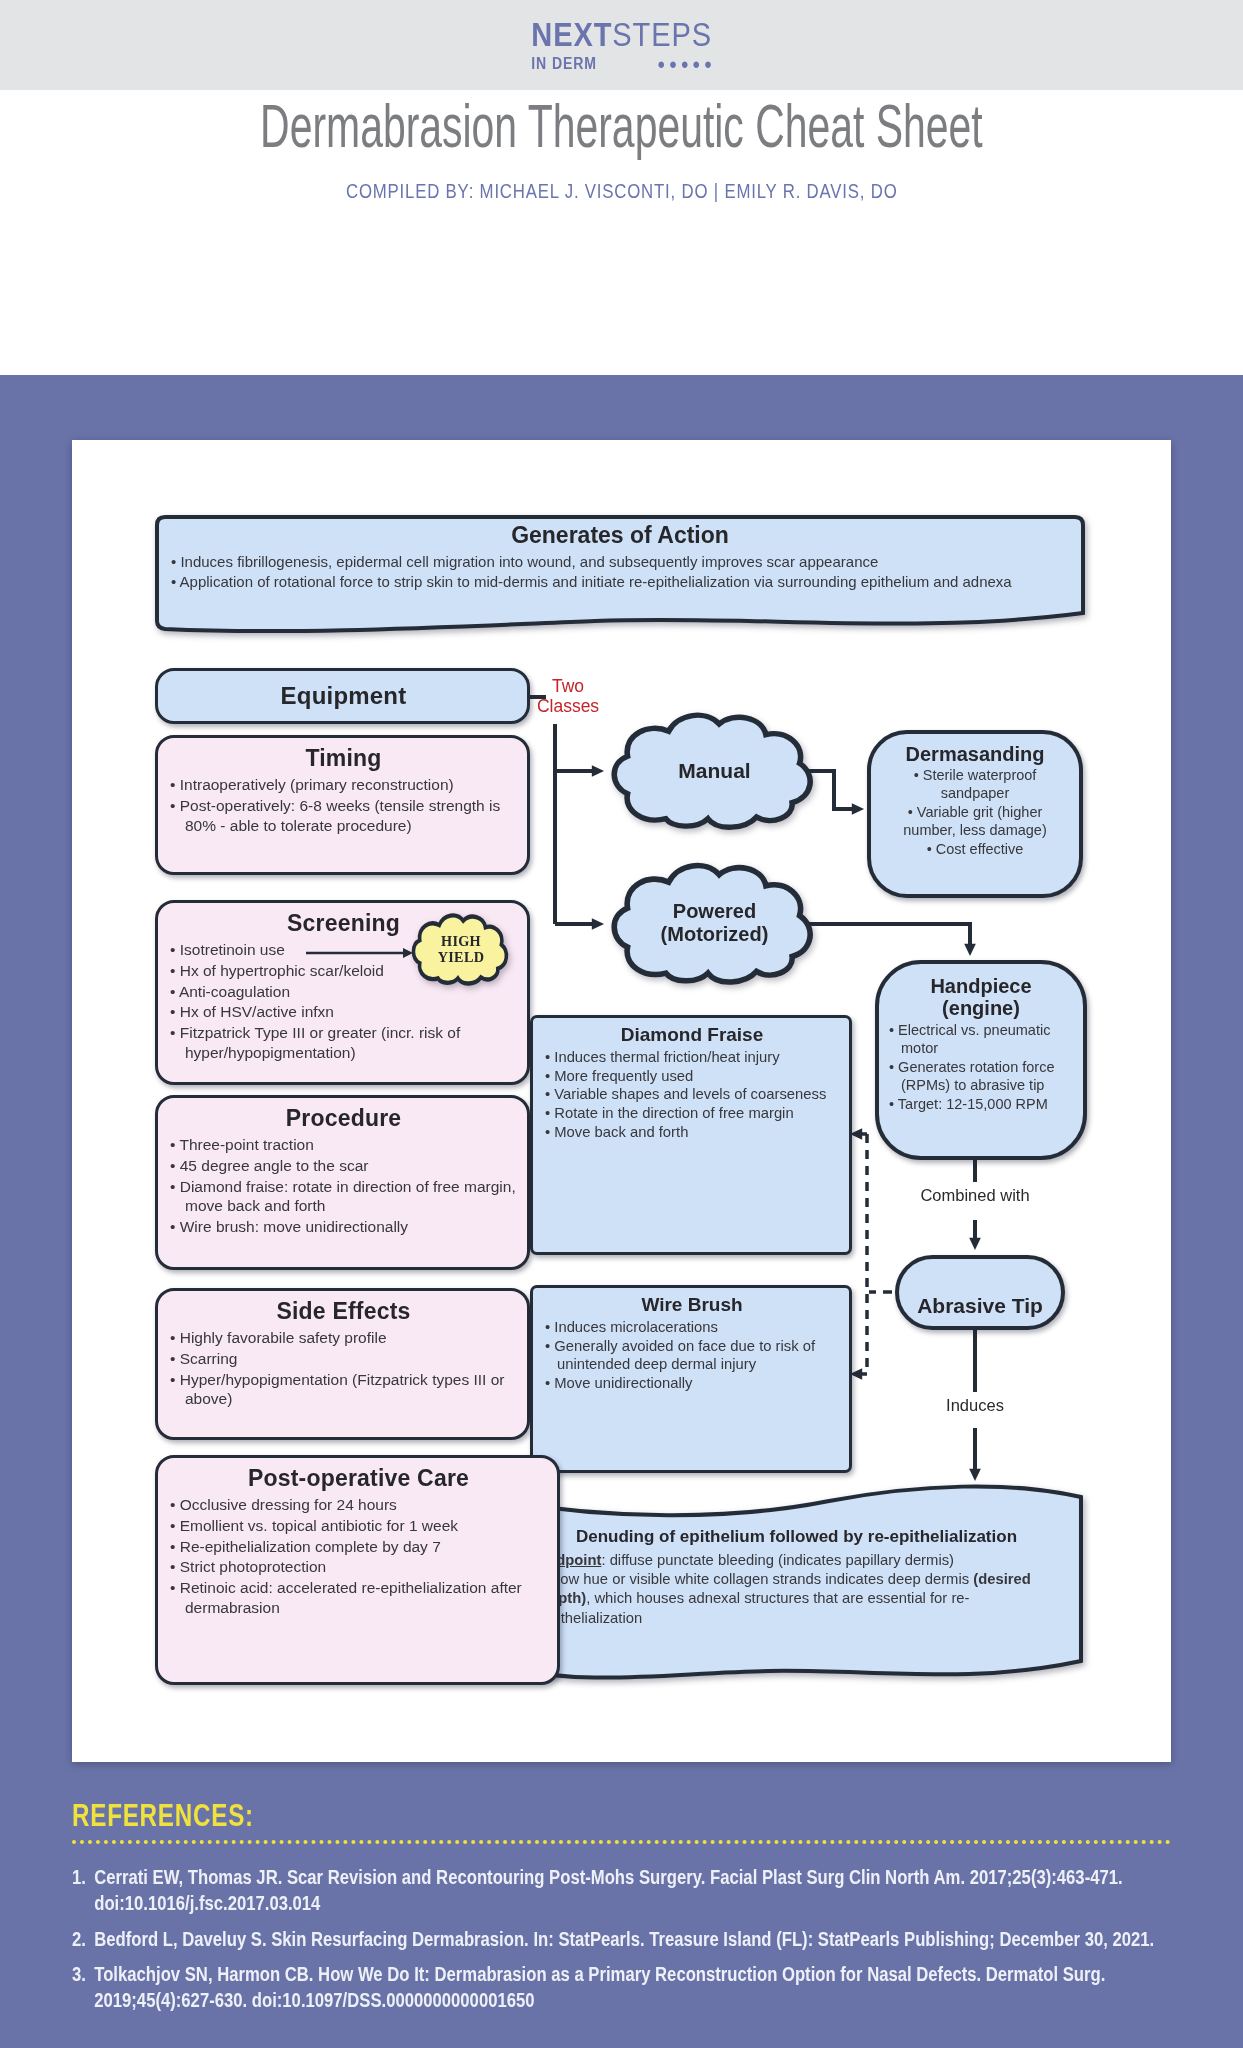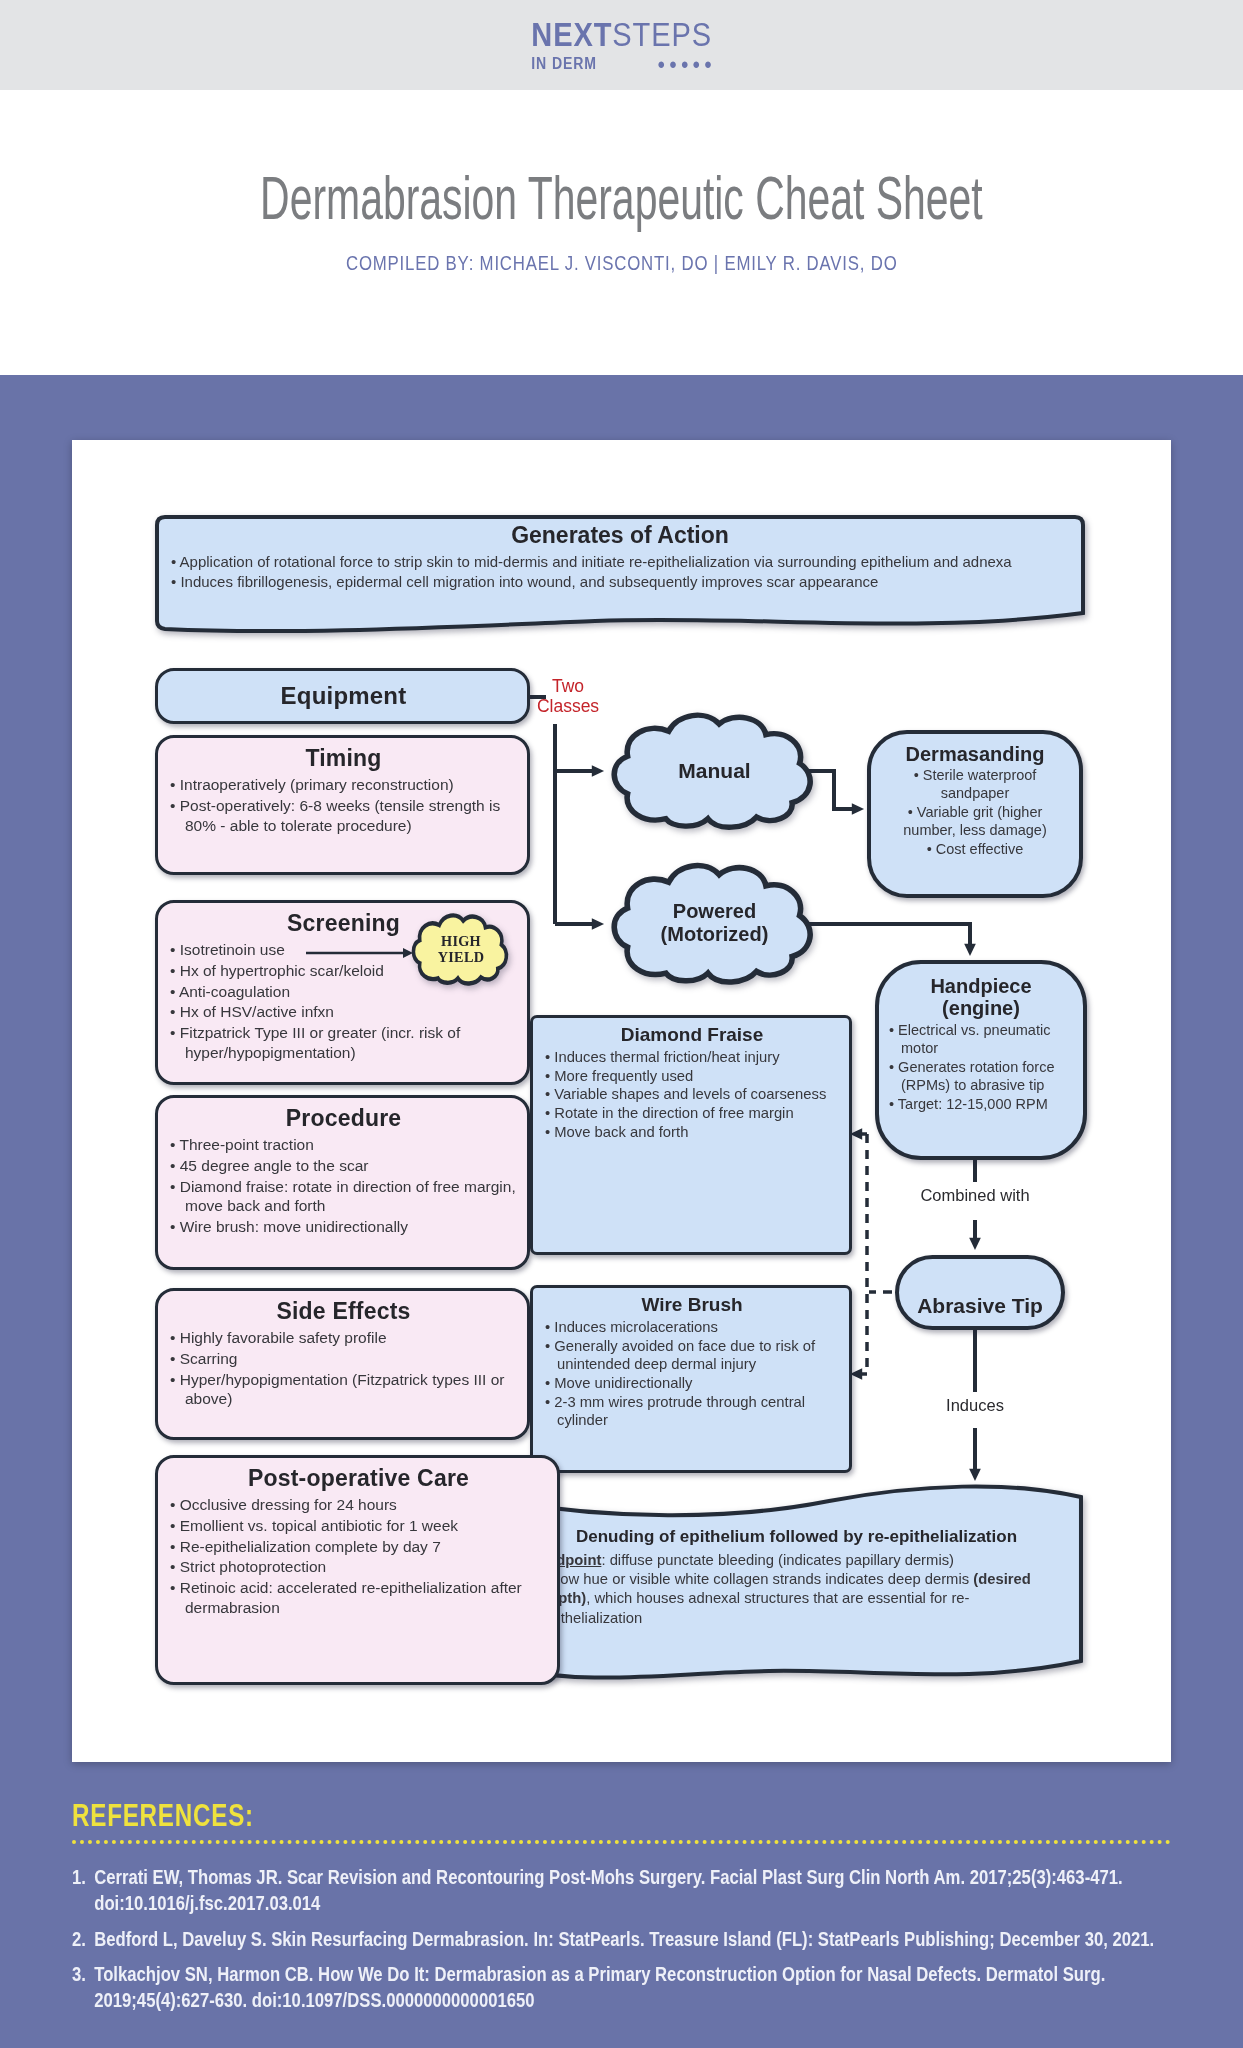--- a/index.html
+++ b/index.html
@@ -10,21 +10,21 @@
   .topbar { height:90px; background:#e3e4e6; display:flex; align-items:center; justify-content:center; }
   .logo { display:inline-block; transform:scaleX(.88); transform-origin:center; color:#6a74ad; }
   .logo-row1 { font-size:33px; letter-spacing:1px; line-height:1; white-space:nowrap; }
   .logo-row1 .bold { font-weight:800; }
   .logo-row1 .light { font-weight:300; }
   .logo-row2 { display:flex; align-items:center; justify-content:space-between; margin-top:4px; }
   .logo-tag { font-size:16px; font-weight:700; letter-spacing:1px; }
   .logo-dots { display:flex; gap:13px; font-size:15px; line-height:1; }
 
   
-  .title-area { height:285px; background:#ffffff; text-align:center; padding-top:72px; }
+  .title-area { height:285px; background:#ffffff; text-align:center; }
   .main-title { display:inline-block; font-size:62px; font-weight:400; color:#7b7d80;
                 transform:scaleX(.66); transform-origin:center; white-space:nowrap; letter-spacing:0; }
   .byline { margin-top:18px; }
   .byline span { display:inline-block; font-size:21px; color:#6a74ae; letter-spacing:1px;
                  transform:scaleX(.8); transform-origin:center; white-space:nowrap; font-weight:400; }
 
   
   .purple { position:absolute; left:0; top:375px; width:1243px; height:1673px; background:#6973a8; }
   .panel { position:relative; width:1099px; height:1322px; background:#ffffff; margin:65px auto 0 auto;
            box-shadow:0 2px 8px rgba(0,0,0,.25); }
@@ -148,22 +148,22 @@
         </g>
       </svg>
 
       <div class="wavebx" style="left:83px; top:75px; width:930px; height:128px;">
         <svg class="shape" viewBox="0 0 930 128" preserveAspectRatio="none">
           <path d="M10,2 H920 Q928,2 928,10 V98 C760,120 600,100 440,106 C290,112 140,120 10,114 Q2,113 2,106 V10 Q2,2 10,2 Z" fill="#cfe1f7" stroke="#242c38" stroke-width="4"></path>
         </svg>
         <div class="wave-content" style="padding:6px 16px 0 16px;">
           <h3 style="text-align:center; font-size:23px; color:#26262b; margin:1px 0 3px 0;">Generates of Action</h3>
           <ul style="list-style:none; font-size:15px; color:#37373c; line-height:1.3;">
+            <li style="padding-left:14px; text-indent:-14px;" class="mbul">Induces fibrillogenesis, epidermal cell migration into wound, and subsequently improves scar appearance</li>
             <li style="padding-left:14px; text-indent:-14px;" class="mbul">Application of rotational force to strip skin to mid-dermis and initiate re-epithelialization via surrounding epithelium and adnexa</li>
-            <li style="padding-left:14px; text-indent:-14px;" class="mbul">Induces fibrillogenesis, epidermal cell migration into wound, and subsequently improves scar appearance</li>
           </ul>
         </div>
       </div>
       <style>.mbul::before{content:"• ";}</style>
 
       <div class="bx blue" style="left:83px; top:228px; width:375px; height:56px;">
         <h3 style="font-size:24px; margin-top:6px;">Equipment</h3>
       </div>
 
       <div class="red-label" style="left:448px; top:236px; width:96px;">
@@ -295,21 +295,20 @@
           <li>Move back and forth</li>
         </ul>
       </div>
 
       <div class="inner-bx" style="left:458px; top:845px; width:322px; height:188px;">
         <h3>Wire Brush</h3>
         <ul>
           <li>Induces microlacerations</li>
           <li>Generally avoided on face due to risk of unintended deep dermal injury</li>
           <li>Move unidirectionally</li>
-          <li>2-3 mm wires protrude through central cylinder</li>
         </ul>
       </div>
 
       <div class="wavebx" style="left:426px; top:1035px; width:587px; height:215px; z-index:2;">
         <svg class="shape" viewBox="0 0 585 215" preserveAspectRatio="none">
           <path d="M4,26 C110,44 230,46 330,26 C420,9 510,6 581,22 V186 C470,210 370,194 270,196 C170,198 90,212 4,192 Z" fill="#cfe1f7" stroke="#242c38" stroke-width="4"></path>
         </svg>
         <div class="wave-content" style="padding:52px 20px 0 30px;">
           <h3 style="text-align:center; font-size:17px; color:#26262b; margin:0 0 4px 0;">Denuding of epithelium followed by re-epithelialization</h3>
           <ul style="list-style:none; font-size:14.8px; color:#37373c; line-height:1.3;">

